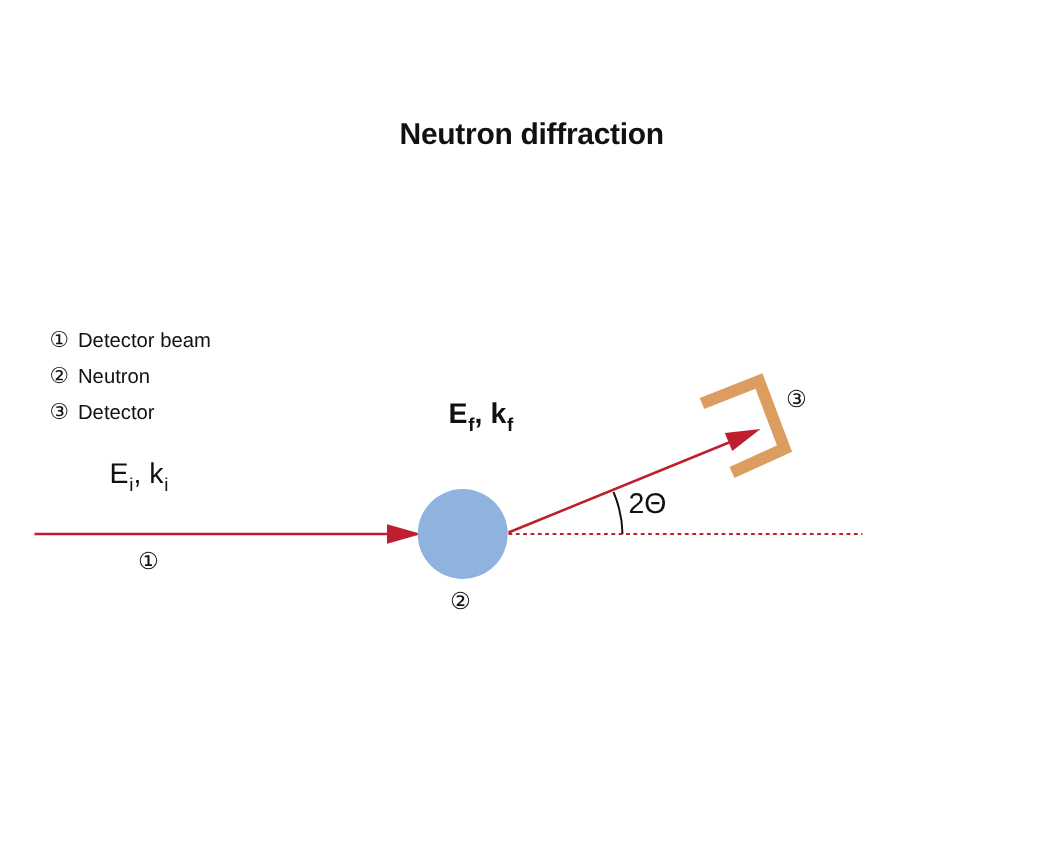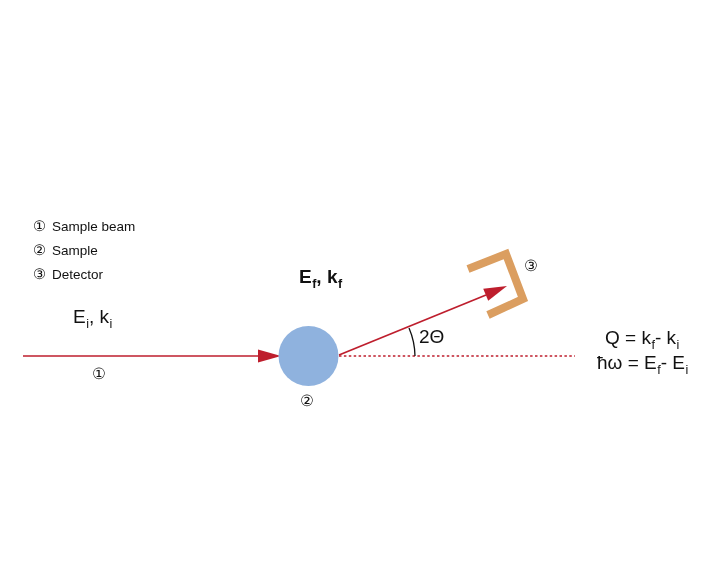--- a/index.html
+++ b/index.html
@@ -92,43 +92,42 @@
       <polygon points="507,286 488.2,300.7 483.2,288.7" style="fill:var(--beam);"></polygon>
     </g>
 
     <circle cx="308.5" cy="356" r="30" style="fill:var(--sample);"></circle>
 
     <path d="M 409 328 A 74.5 74.5 0 0 1 415 356" style="fill:none; stroke:#111111; stroke-width:1.3;"></path>
 
     <polyline points="468,269 506,254 523,299 488,315" style="fill:none; stroke:var(--detector); stroke-width:8; stroke-linejoin:miter; stroke-linecap:butt;"></polyline>
   </svg>
 
+  <div class="title">Neutron diffraction</div>
 
   <div class="legend">
     <div class="legend-row">
       <span class="legend-num">①</span>
-      <span>Sample beam</span>
+      <span>Detector beam</span>
     </div>
     <div class="legend-row">
       <span class="legend-num">②</span>
-      <span>Sample</span>
+      <span>Neutron</span>
     </div>
     <div class="legend-row">
       <span class="legend-num">③</span>
       <span>Detector</span>
     </div>
   </div>
 
   <div class="lbl" style="left:73px; top:306px;"><span>E</span><span class="sub">i</span><span>, k</span><span class="sub">i</span></div>
 
   <div class="lbl" style="left:299px; top:266px;font-weight:bold;"><span>E</span><span class="sub">f</span><span>, k</span><span class="sub">f</span></div>
 
   <div class="lbl" style="left:419px; top:326px;text-align:right;">2Θ</div>
 
   <div class="marker" style="left:92px; top:365px;">①</div>
   <div class="marker" style="left:300px; top:392px;">②</div>
   <div class="marker" style="left:524px; top:257px;">③</div>
 
-  <div class="formula" style="left:605px; top:327px;"><span>Q = k</span><span class="sub">f</span><span>- k</span><span class="sub">i</span></div>
 
-  <div class="formula" style="left:597px; top:352px;"><span>ħω = E</span><span class="sub">f</span><span>- E</span><span class="sub">i</span></div>
 
 </div>
 
 </body></html>

